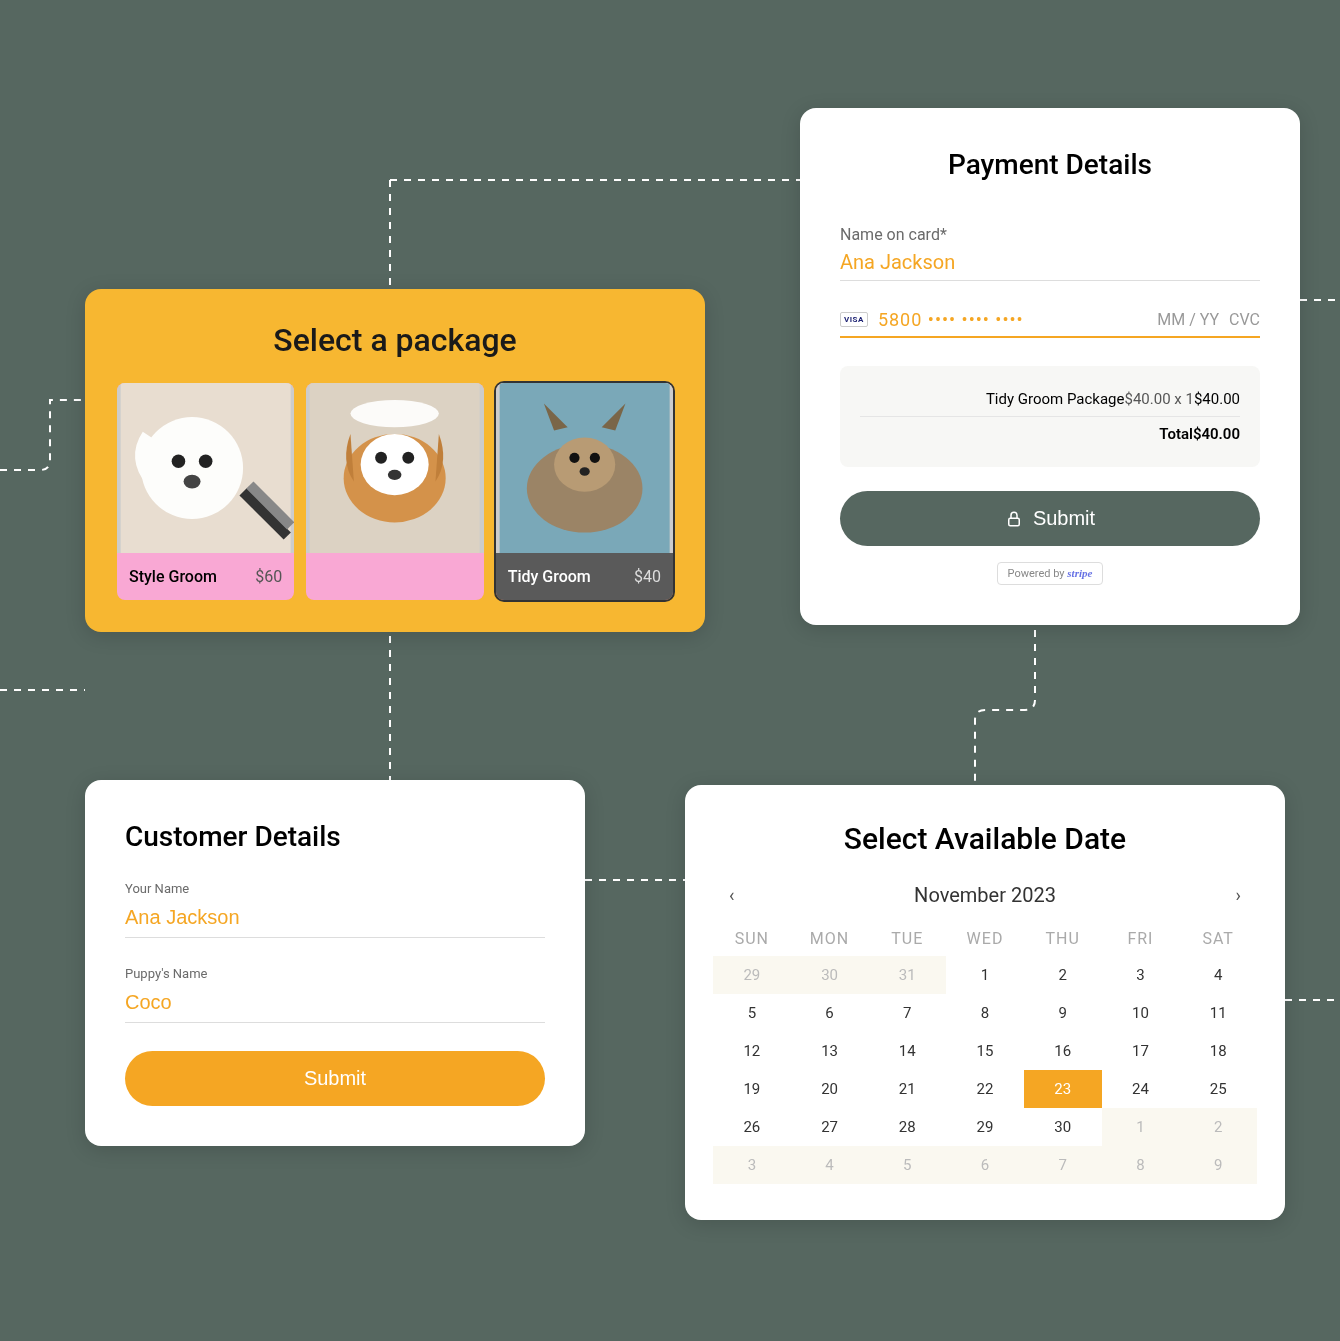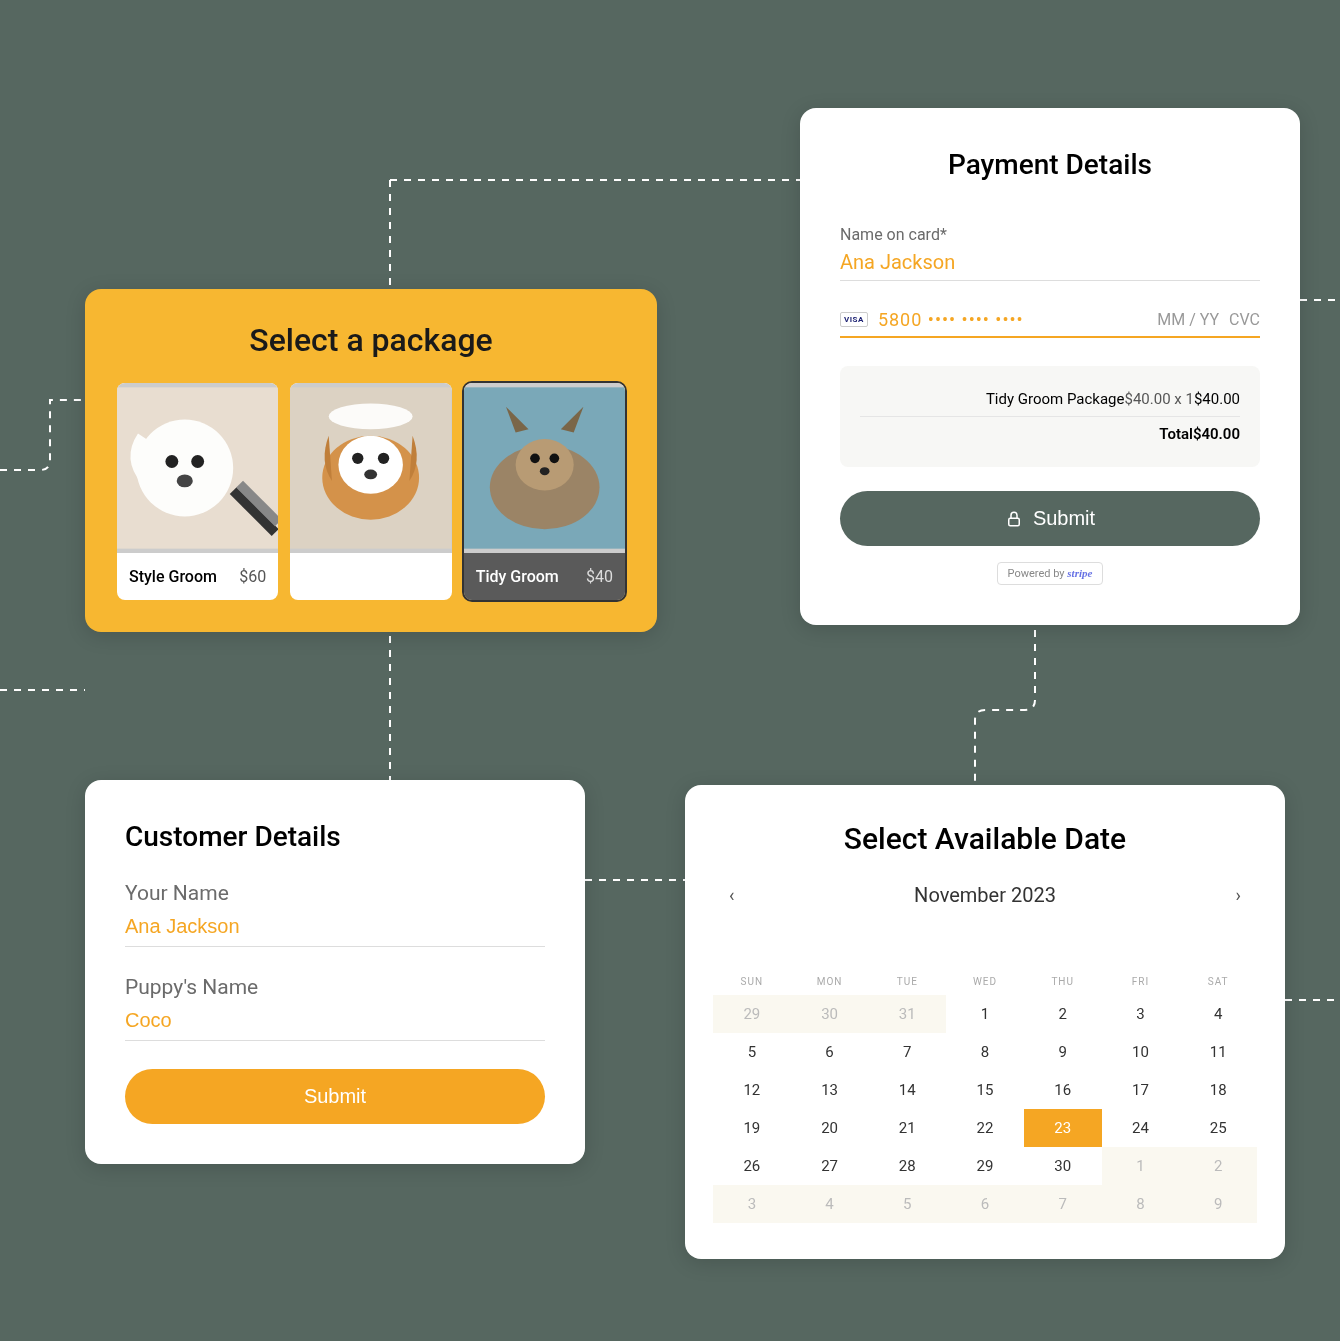--- a/index.html
+++ b/index.html
@@ -20,40 +20,40 @@
   .card {
     position: absolute;
     background: #fff;
     border-radius: 16px;
     box-shadow: 0 4px 20px rgba(0,0,0,0.15);
   }
 
   
   .package-card {
     left: 85px; top: 289px;
-    width: 572px;
+    width: 620px;
     background: #f7b731;
     padding: 32px;
   }
   .package-card h2 {
     text-align: center;
     font-size: 32px;
     font-weight: 500;
     color: #1a1a1a;
     margin-bottom: 24px;
   }
   .package-row {
     display: flex;
     gap: 12px;
   }
   .package {
     flex: 1;
     border-radius: 8px;
     overflow: hidden;
-    background: #ffffff;
+    background: #f9a8d4;
     cursor: pointer;
   }
   .package.selected {
     outline: 2px solid #333;
   }
   .package .img {
     height: 170px;
     background: #ccc;
     display: flex;
     align-items: center;
@@ -86,21 +86,21 @@
     text-align: left;
     font-size: 28px;
     font-weight: 500;
     margin-bottom: 28px;
   }
   .field {
     margin-bottom: 28px;
   }
   .field label {
     display: block;
-    font-size: 21px;
+    font-size: 13px;
     color: #6b6b6b;
     margin-bottom: 6px;
   }
   .field input {
     width: 100%;
     border: none;
     border-bottom: 1px solid #ddd;
     font-size: 20px;
     color: #f5a623;
     padding: 4px 0 8px 0;
@@ -237,25 +237,24 @@
     font-size: 18px;
     color: #555;
     padding: 4px 8px;
   }
   .cal-grid {
     display: grid;
     grid-template-columns: repeat(7, 1fr);
   }
   .cal-dow {
     text-align: center;
-    font-size: 10px;
+    font-size: 16px;
     color: #aaa;
     letter-spacing: 1px;
     padding: 8px 0;
-    margin-top: 47px;
   }
   .cal-day {
     text-align: center;
     padding: 10px 0;
     font-size: 15px;
     color: #333;
     cursor: pointer;
   }
   .cal-day.out {
     background: #faf8f0;

